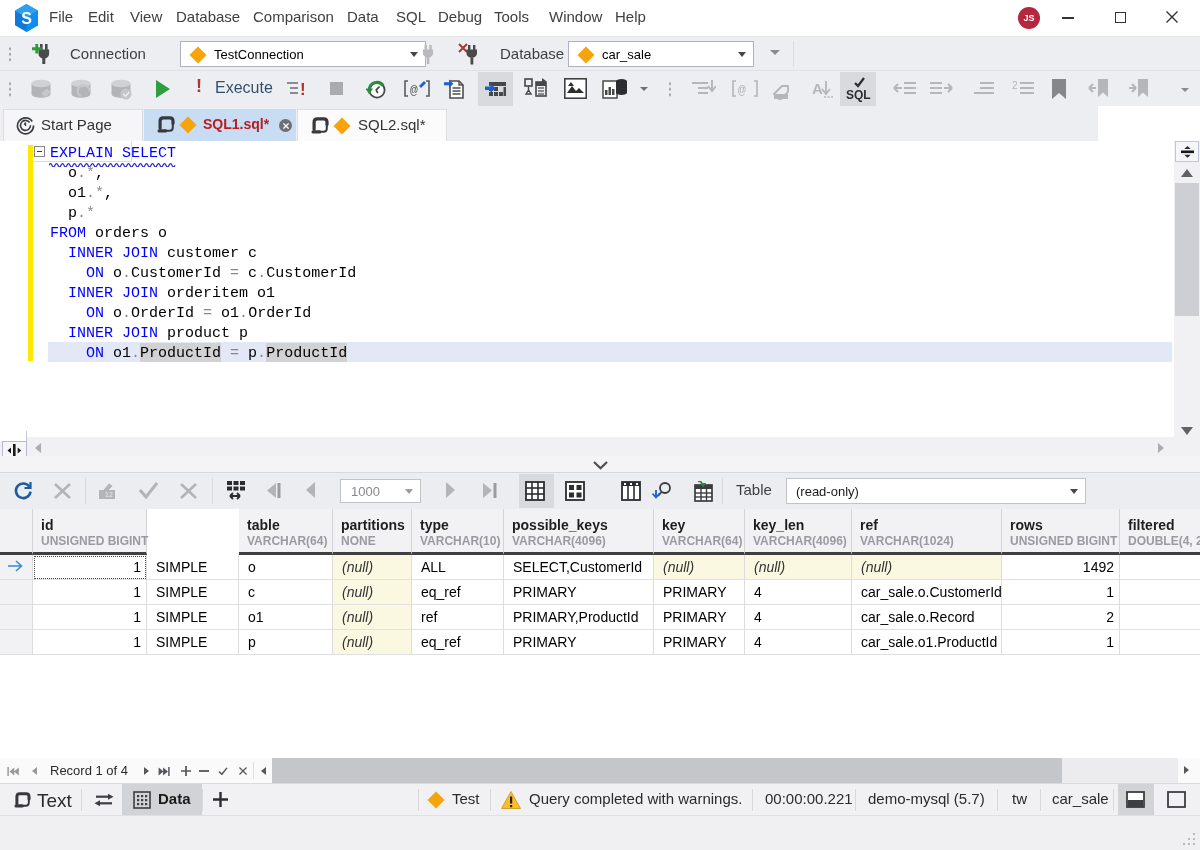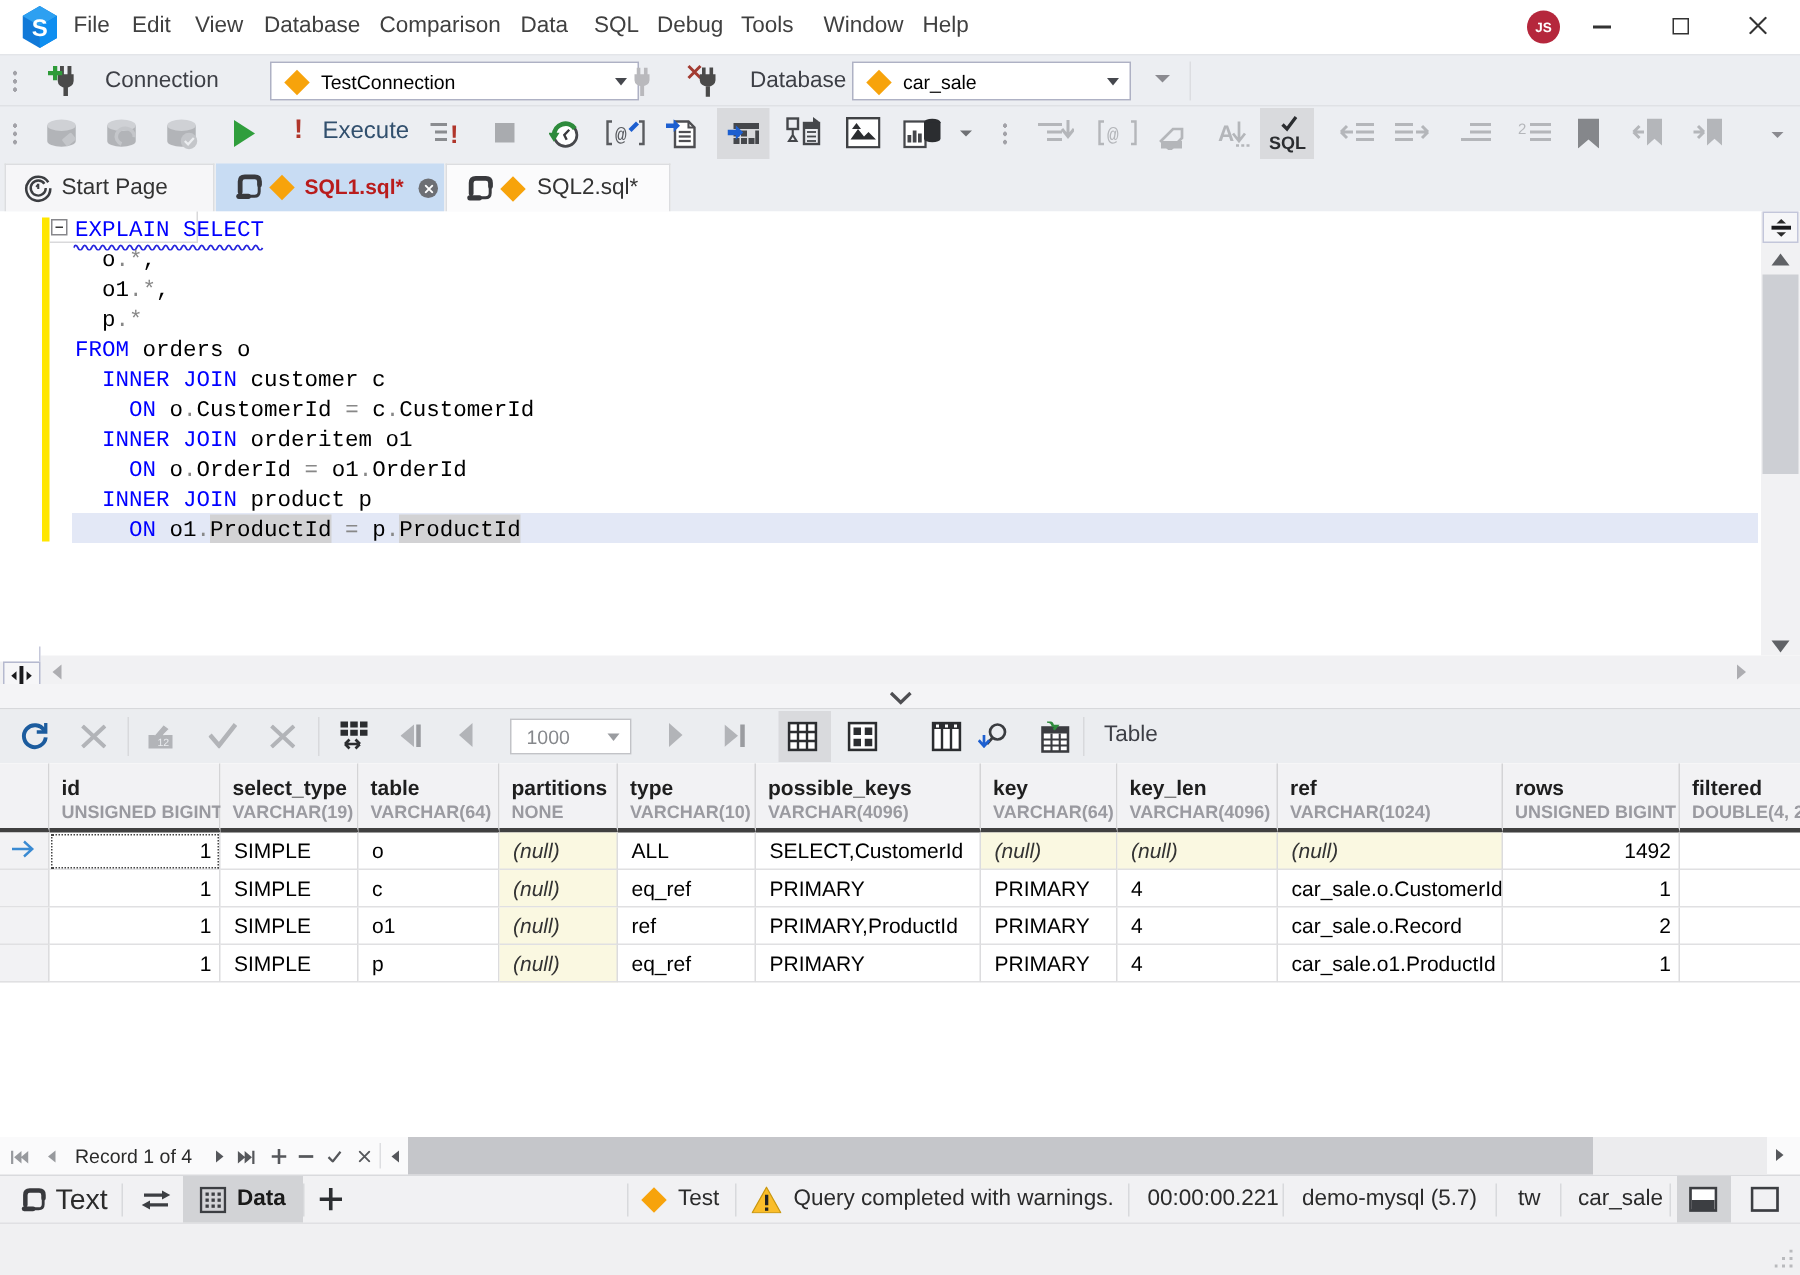--- a/index.html
+++ b/index.html
@@ -15,21 +15,21 @@
   
   #row2 { left:0; top:36px; width:1200px; height:34px; background:#eceef2; border-top:1px solid #e3e5e9;}
   #row3 { left:0; top:70px; width:1200px; height:36px; background:#eceef2; border-top:1px solid #dfe1e5;}
   .grip { position:absolute; width:4px; background-image:radial-gradient(circle, #a2a2a8 1.4px, transparent 1.5px); background-size:4px 5.5px; }
   .combo { position:absolute; background:#fff; border:1px solid #aeb1c4; }
   .combo .caret { position:absolute; right:7px; top:50%; margin-top:-2.5px; width:0; height:0; border-left:4.5px solid transparent; border-right:4.5px solid transparent; border-top:5px solid #45474d; }
   .diamond { position:absolute; width:12px; height:12px; background:#f7a30b; transform:rotate(45deg); }
   .lbl { position:absolute; font-size:15px; color:#3d3f46; }
 
   
-  #tabbar { left:0; top:106px; width:1200px; height:35px; background:#eceef2; }
+  #tabbar { left:0; top:106px; width:1098px; height:35px; background:#eceef2; }
   .dtab { position:absolute; top:3px; height:32px; font-size:15px; color:#333; }
 
   
   #editor { left:0; top:141px; width:1200px; height:296px; background:#fff; }
   #code { position:absolute; left:50px; top:3px; font-family:"Liberation Mono", monospace; font-size:15px; line-height:20px; color:#000; white-space:pre; }
   .kw { color:#0000ff; }
   .op { color:#888888; }
 
   
   .sbtrack { background:#f1f1f3; }
@@ -479,32 +479,32 @@
       <g stroke="#3a3c40" stroke-width="1.4">
           <line x1="9" y1="8" x2="9" y2="20"></line>
           <line x1="14.5" y1="8" x2="14.5" y2="20"></line>
           <line x1="3" y1="12" x2="20" y2="12"></line>
           <line x1="3" y1="16" x2="20" y2="16"></line>
         </g>
       <path d="M6,0 a4,4 0 0 1 4,3 l2.5,0 l-2,2.5" fill="none" stroke="#2e8b3c" stroke-width="1.8"></path>
     </svg>
     <div class="abs" style="left:722px;top:5px;width:1px;height:26px;background:#d8d9dc"></div>
     <span class="abs" style="left:736px;top:8px;font-size:15px;color:#3d3f46">Table</span>
+    <div class="combo" style="left:786px;top:5px;width:300px;height:26px;border-color:#c2c3c7">
+      <span style="position:absolute;left:9px;top:5px;font-size:13px;color:#1a1a1a">(read-only)</span>
+      <div class="caret"></div>
+    </div>
   </div>
 
   <div class="abs" id="grid">
 
     <div class="hcell" style="left:0;width:33px;border-left:none"></div>
     <div class="hcell" style="left:33px;width:114px">
         <span class="hname">id</span>
         <span class="htype">UNSIGNED BIGINT</span>
-      </div>
-    <div class="hcell" style="left:147px;width:92px">
-        <span class="hname">select_type</span>
-        <span class="htype">VARCHAR(19)</span>
       </div>
     <div class="hcell" style="left:239px;width:94px">
         <span class="hname">table</span>
         <span class="htype">VARCHAR(64)</span>
       </div>
     <div class="hcell" style="left:333px;width:79px">
         <span class="hname">partitions</span>
         <span class="htype">NONE</span>
       </div>
     <div class="hcell" style="left:412px;width:92px">

